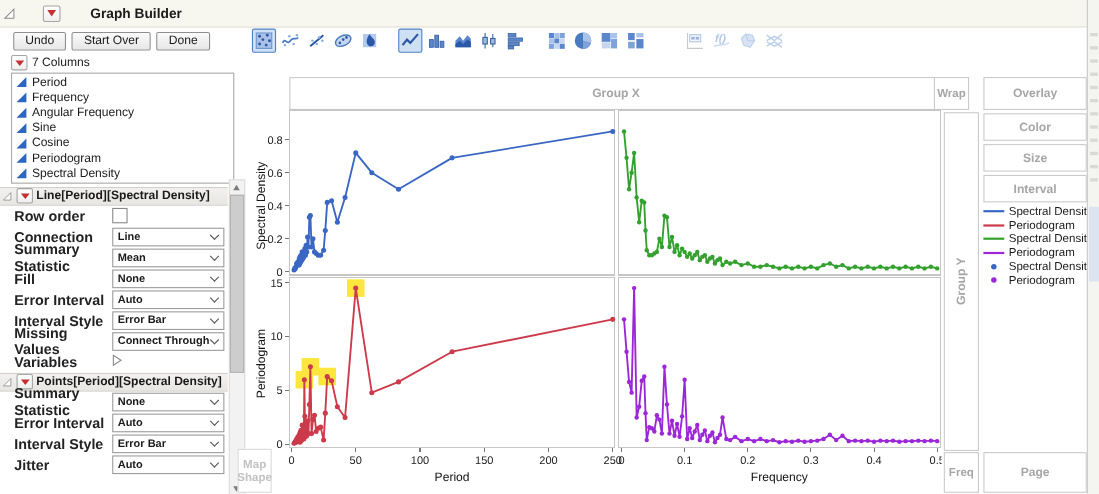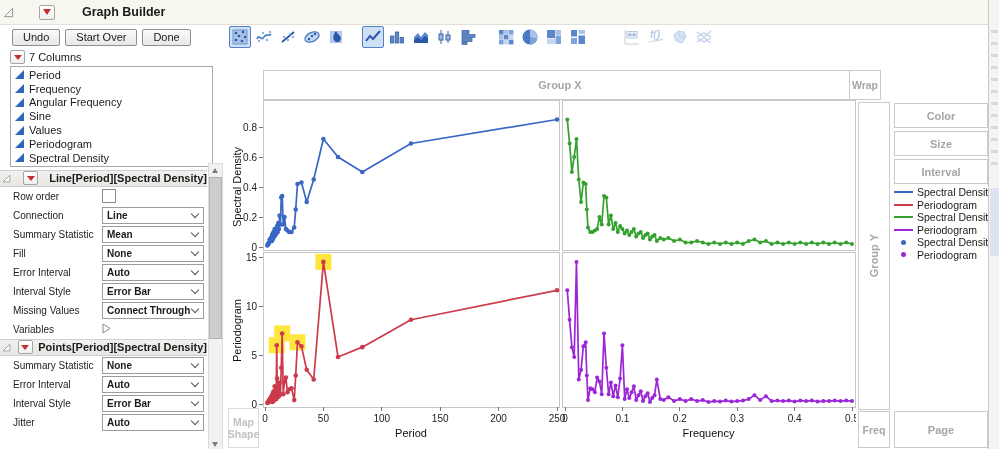--- a/index.html
+++ b/index.html
@@ -13,23 +13,23 @@
   .redtri{width:0;height:0;border-left:4px solid transparent;border-right:4px solid transparent;border-top:6px solid #c42f30;}
   #win-title{font-weight:bold;font-size:12.5px;margin-left:5px;}
   
   #sidebar{left:0;top:24px;width:222px;height:314px;}
   #btn-row{margin:5px 0 4px 12px;display:flex;gap:5px;}
   .jbtn{font-family:"Liberation Sans",sans-serif;font-size:11px;color:#1a1a1a;background:linear-gradient(#fafafa,#e7e7e7);border:1px solid #8f8f8f;border-radius:2px;height:17px;padding:0 10px;line-height:15px;}
   #cols-head{display:flex;align-items:center;gap:4px;margin:2px 0 2px 10px;}
   #columns-list{margin-left:10px;width:201px;border:1px solid #a9a9a9;background:#fff;padding:1px 0;}
   .col-item{display:flex;align-items:center;height:13.8px;padding-left:4px;gap:5px;}
   .tri-cont{width:0;height:0;border-left:9px solid transparent;border-bottom:9px solid #2d66bd;}
-  .sec-header{display:flex;align-items:center;gap:3px;background:linear-gradient(#f2f1ef,#e7e6e3);border-top:1px solid #d2d0cc;border-bottom:1px solid #cfcdc9;height:15px;width:206px;font-weight:bold;font-size:11px;padding-left:1px;justify-content:space-between;}
+  .sec-header{display:flex;align-items:center;gap:3px;background:linear-gradient(#f2f1ef,#e7e6e3);border-top:1px solid #d2d0cc;border-bottom:1px solid #cfcdc9;height:15px;width:206px;font-weight:bold;font-size:11px;padding-left:1px;}
   .prop-row{display:flex;align-items:center;height:19px;width:206px;}
-  .prop-label{flex:1;padding-left:13px;font-size:10px;color:#222;}
+  .prop-label{flex:1;padding-left:13px;font-size:13px;color:#222;font-weight:bold;}
   .prop-ctl{width:102px;margin-right:2px;flex:0 0 auto;}
   .dropdown{position:relative;height:15px;border:1px solid #9c9c9c;background:#fff;display:flex;align-items:center;}
   .dd-val{font-size:10px;font-weight:bold;padding-left:4px;white-space:nowrap;overflow:hidden;flex:1;}
   .chev{width:5px;height:5px;border-right:1.4px solid #555;border-bottom:1.4px solid #555;transform:rotate(45deg);margin:-3px 5px 0 0;flex:0 0 auto;}
   .checkbox{width:12px;height:12px;border:1px solid #8a8a8a;background:#fff;}
   
   #props-scrollbar{left:208px;top:163px;width:13px;height:286px;background:#f2f2f2;border:1px solid #dcdcdc;}
   .sb-arrow{position:absolute;left:0;width:11px;height:12px;display:flex;align-items:center;justify-content:center;}
   .sb-up{top:0;}
   .sb-down{bottom:0;}
@@ -47,21 +47,21 @@
   #graph-title{left:263px;top:52px;width:592px;text-align:center;font-weight:bold;font-size:12px;}
   .zone{border:1px solid #cbcbcb;background:#fff;color:#a6a6a6;display:flex;align-items:center;justify-content:center;font-size:11px;text-align:center;font-weight:bold;}
   #zone-group-x{left:263px;top:70px;width:592px;height:28px;}
   #zone-wrap{left:849px;top:70px;width:30px;height:28px;font-size:10.5px;text-align:center;}
   #zone-overlay{left:894px;top:70px;width:92px;height:28px;}
   #zone-color{left:894px;top:103px;width:92px;height:23px;}
   #zone-size{left:894px;top:131px;width:92px;height:23px;}
   #zone-interval{left:894px;top:159px;width:92px;height:23px;}
   #zone-group-y{left:858px;top:102px;width:30px;height:306px;}
   #zone-group-y span{writing-mode:vertical-rl;transform:rotate(180deg);font-size:11px;}
-  #zone-map-shape{left:228px;top:408px;width:29px;height:38px;font-size:10.5px;line-height:12px;color:#c2c2c2;border-color:#dadada;}
+  #zone-map-shape{left:216px;top:408px;width:29px;height:38px;font-size:10.5px;line-height:12px;color:#c2c2c2;border-color:#dadada;}
   #zone-freq{left:858px;top:411px;width:30px;height:35px;font-size:10.5px;}
   #zone-page{left:894px;top:411px;width:92px;height:35px;}
   
   #legend{left:894px;top:186px;width:104px;}
   .legend-row{display:flex;align-items:center;height:12.5px;gap:4px;}
   .leg-swatch{width:19px;flex:0 0 auto;display:flex;align-items:center;justify-content:center;}
   .leg-line{width:19px;height:2px;}
   .leg-dot{width:5px;height:5px;border-radius:50%;}
   .leg-label{font-size:10.5px;white-space:nowrap;}
   
@@ -109,21 +109,21 @@
         <div class="col-item">
           <span class="tri-cont"></span>
           <span>Angular Frequency</span>
         </div>
         <div class="col-item">
           <span class="tri-cont"></span>
           <span>Sine</span>
         </div>
         <div class="col-item">
           <span class="tri-cont"></span>
-          <span>Values</span>
+          <span>Cosine</span>
         </div>
         <div class="col-item">
           <span class="tri-cont"></span>
           <span>Periodogram</span>
         </div>
         <div class="col-item">
           <span class="tri-cont"></span>
           <span>Spectral Density</span>
         </div>
       </div>
@@ -421,20 +421,23 @@
           </g>
         </svg>
       </button>
     </div>
 
   <div id="zone-group-x" class="abs zone">
       <span>Group X</span>
     </div>
   <div id="zone-wrap" class="abs zone">
       <span>Wrap</span>
+    </div>
+  <div id="zone-overlay" class="abs zone">
+      <span>Overlay</span>
     </div>
   <div id="zone-color" class="abs zone">
       <span>Color</span>
     </div>
   <div id="zone-size" class="abs zone">
       <span>Size</span>
     </div>
   <div id="zone-interval" class="abs zone">
       <span>Interval</span>
     </div>

